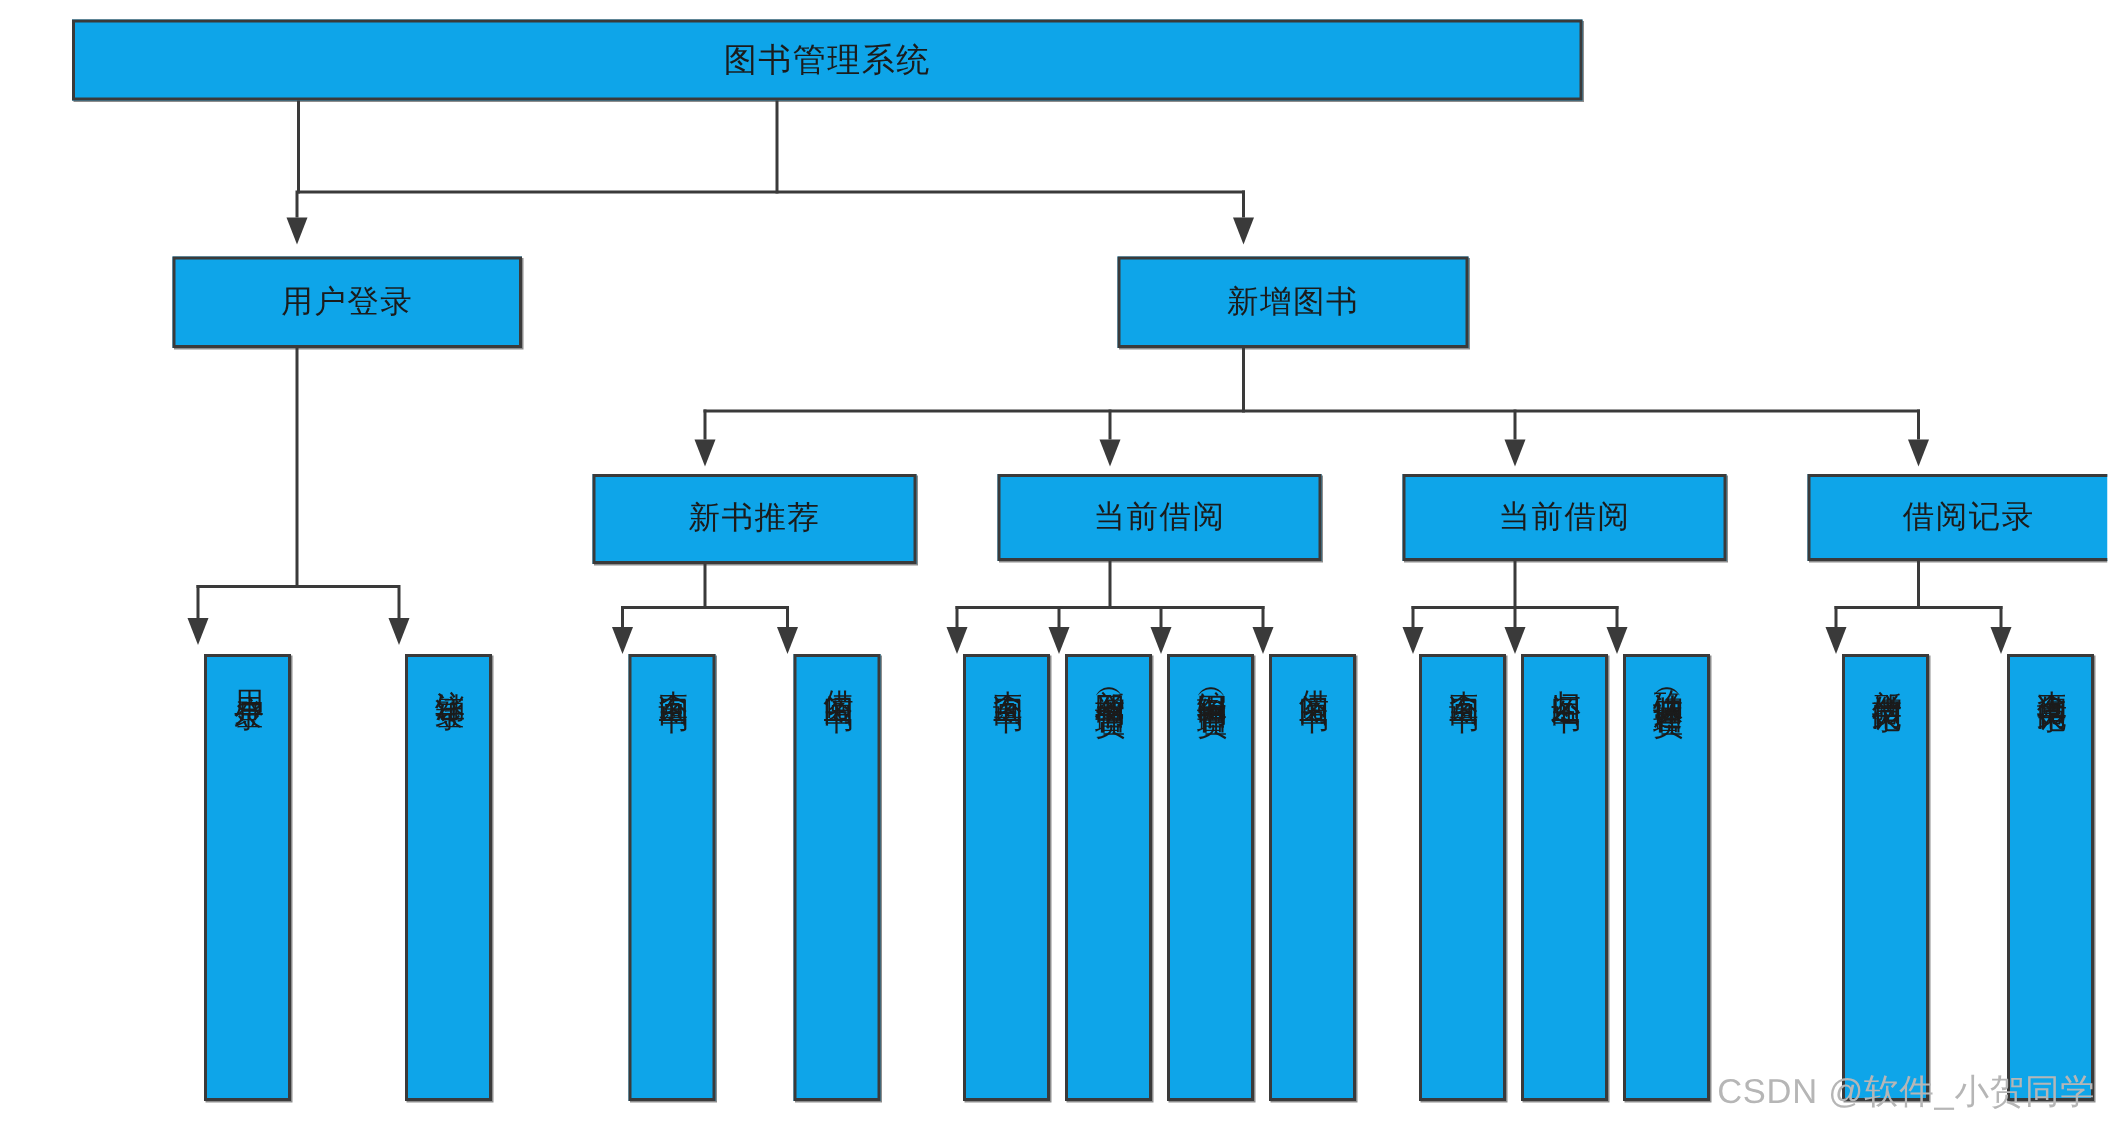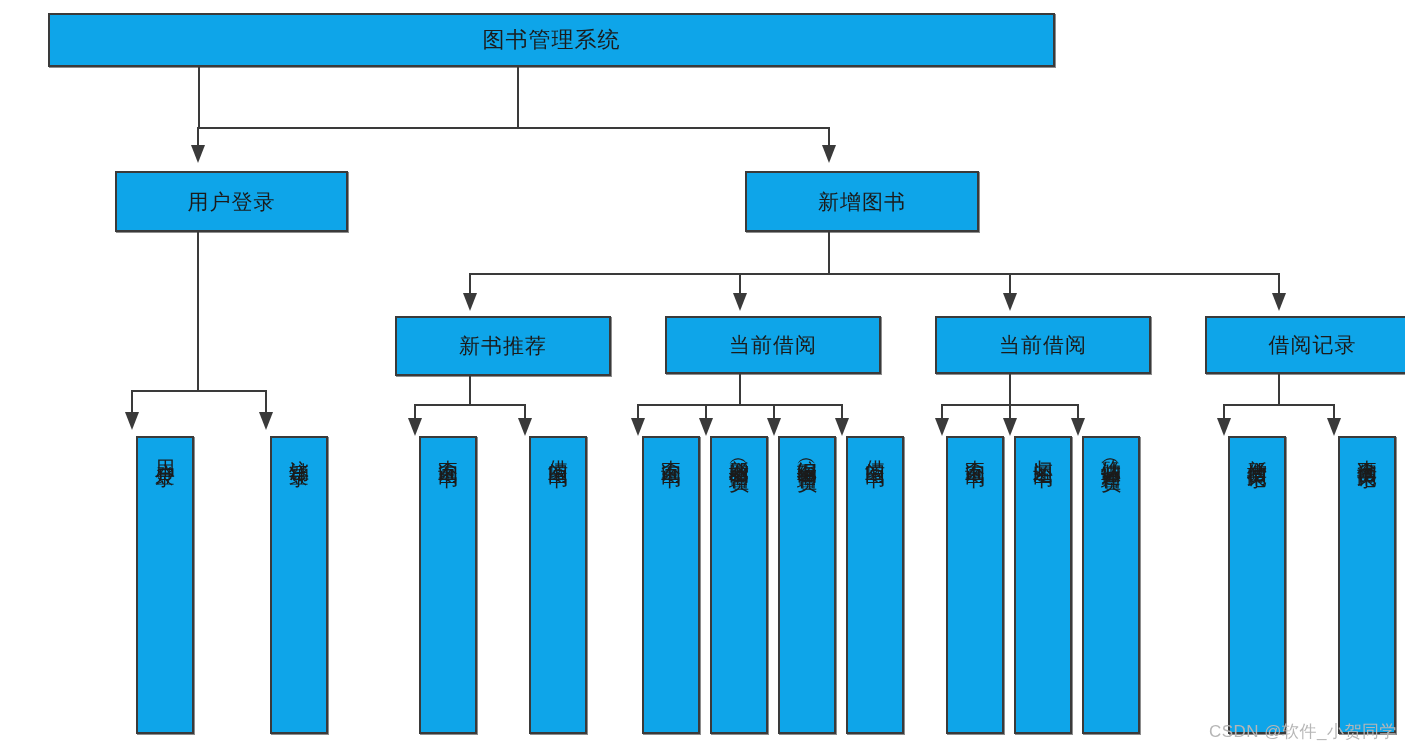--- a/index.html
+++ b/index.html
@@ -74,21 +74,21 @@
     border-left: 7px solid transparent;
     border-right: 7px solid transparent;
     border-top: 18px solid #3a3a3a;
   }
 
   
   #watermark {
     position: absolute;
     right: 8px;
     bottom: 4px;
-    font-size: 17px;
+    font-size: 23px;
     color: #b6b6b6;
     letter-spacing: 0.5px;
     white-space: nowrap;
     user-select: none;
     text-align: center;
   }
 </style>
 </head>
 <body>
 

